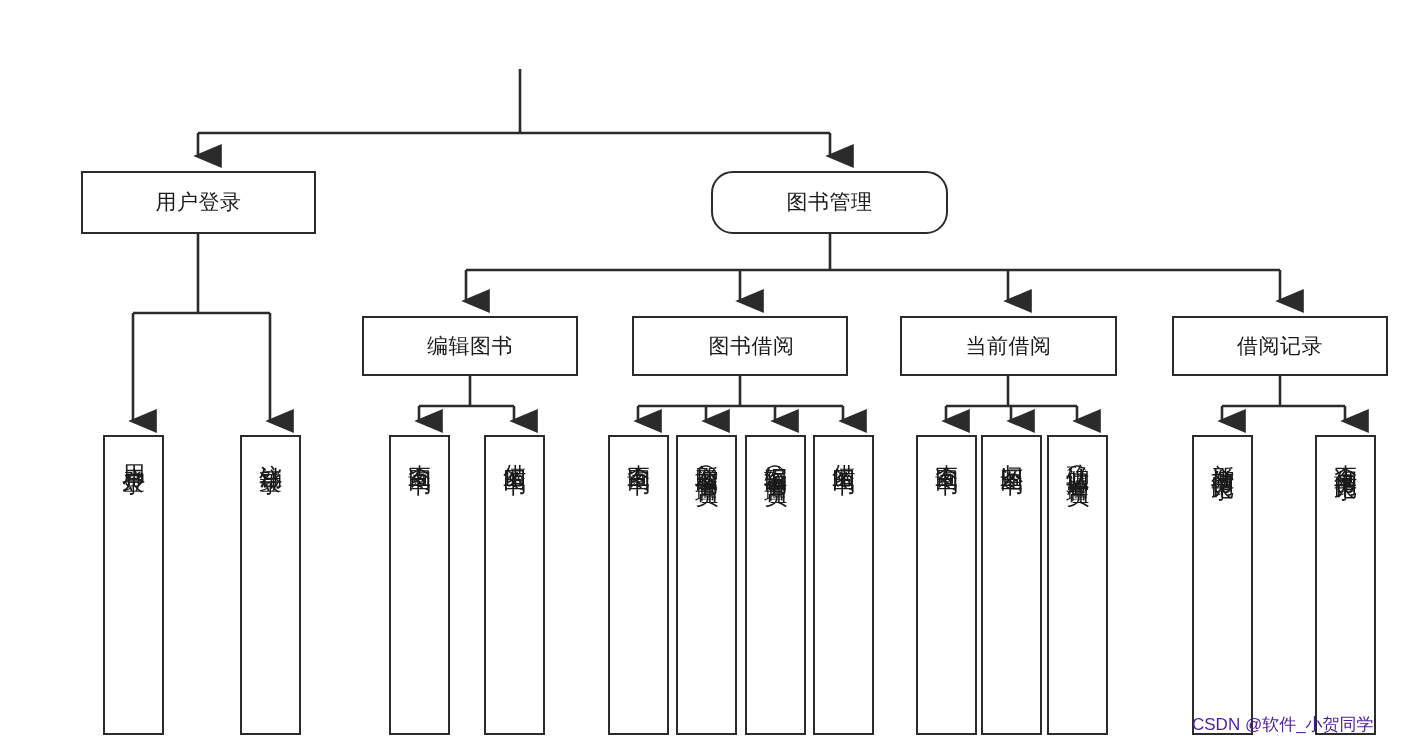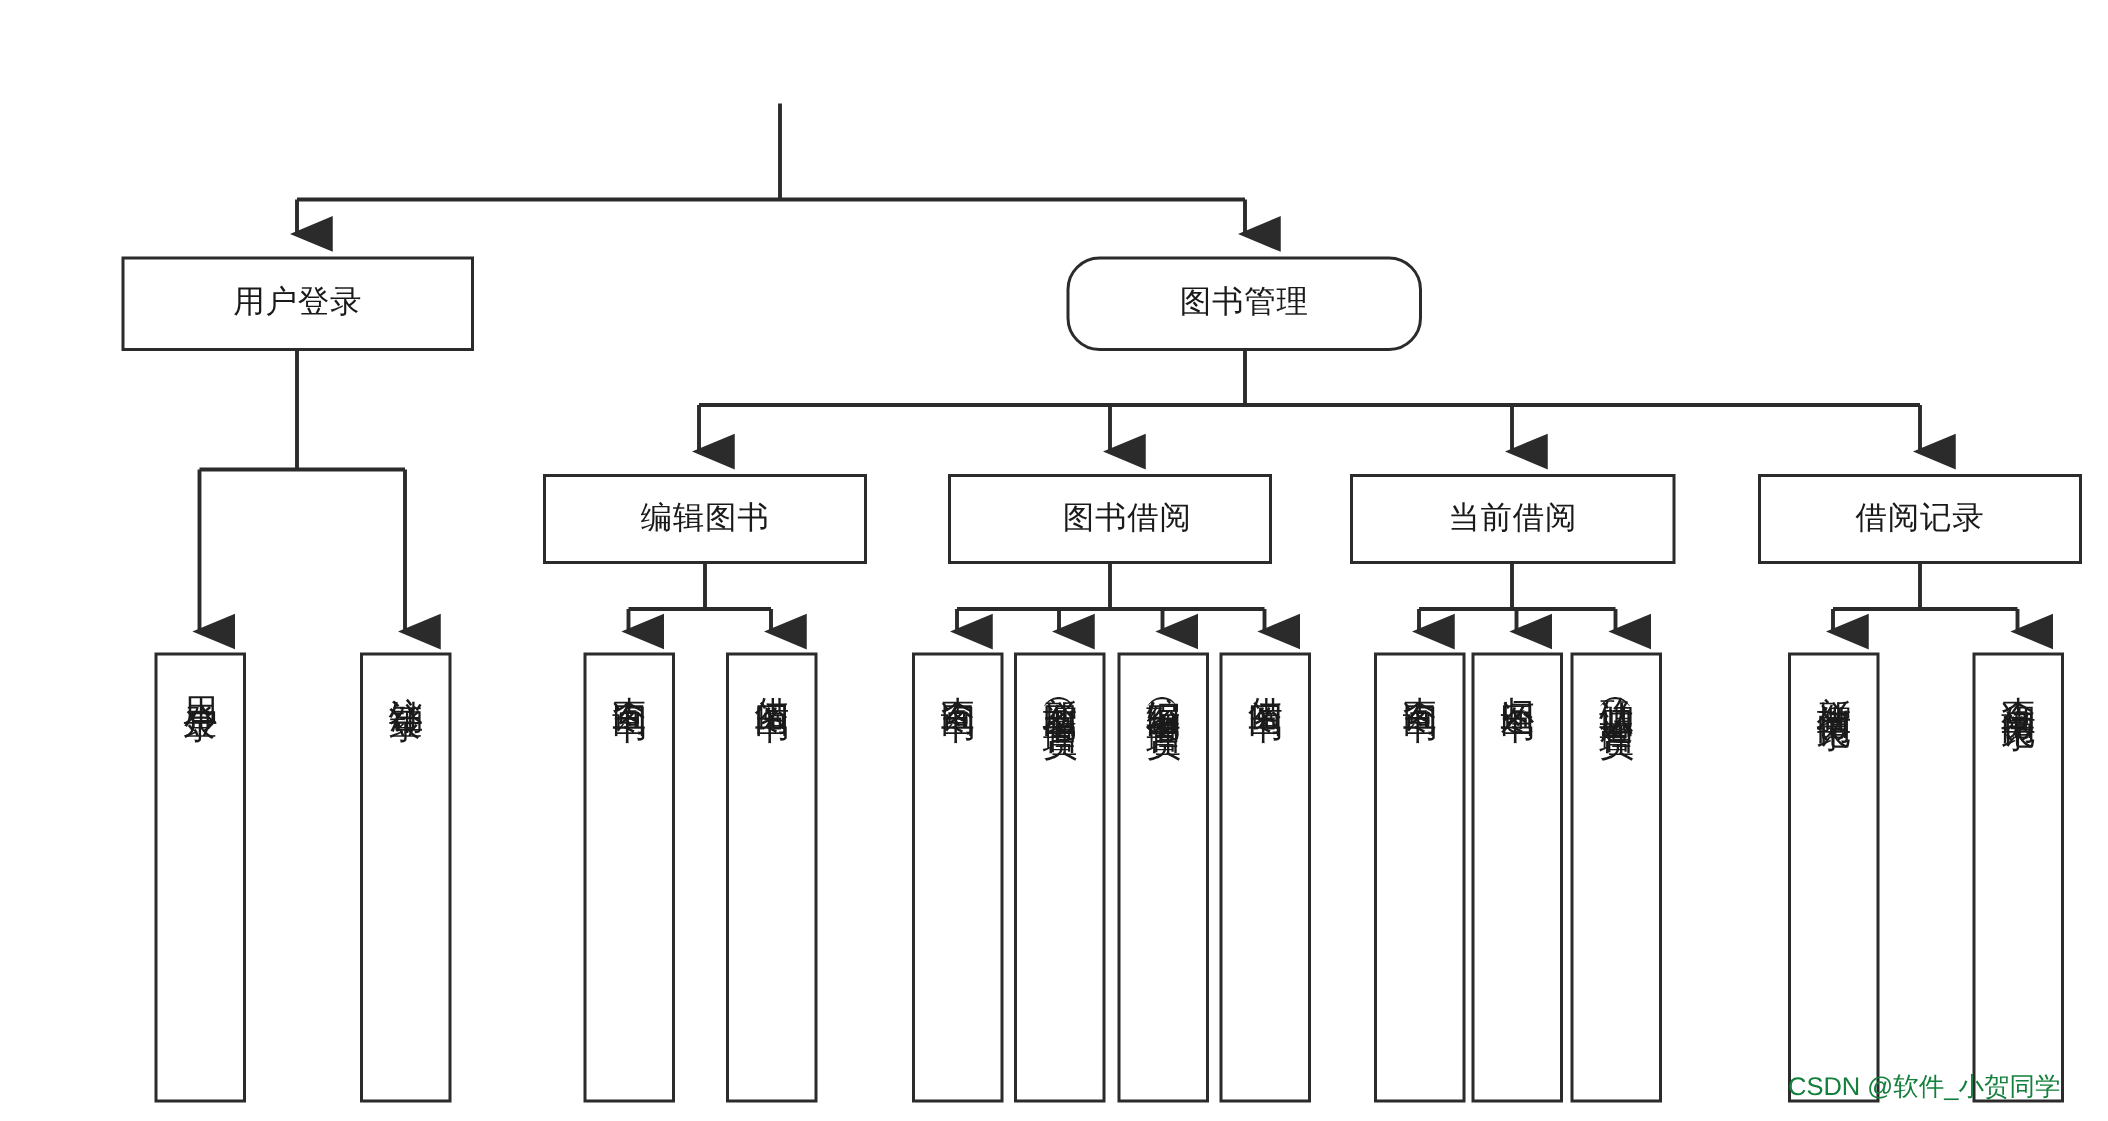--- a/index.html
+++ b/index.html
@@ -46,21 +46,21 @@
     text-orientation:upright;
     font-size:23px;
     line-height:1.02;
     letter-spacing:3px;
   }
 
   .watermark{
     position:absolute;
     left:1192px;top:713px;
     font-size:17px;
-    color:#15803d;
+    color:#4c1d95;
     white-space:nowrap;
     font-family:"Liberation Sans","DejaVu Sans",sans-serif;
   }
 </style>
 </head>
 <body>
 
 <div id="diagram">
 
   <svg id="edges" viewBox="0 0 1405 747">

